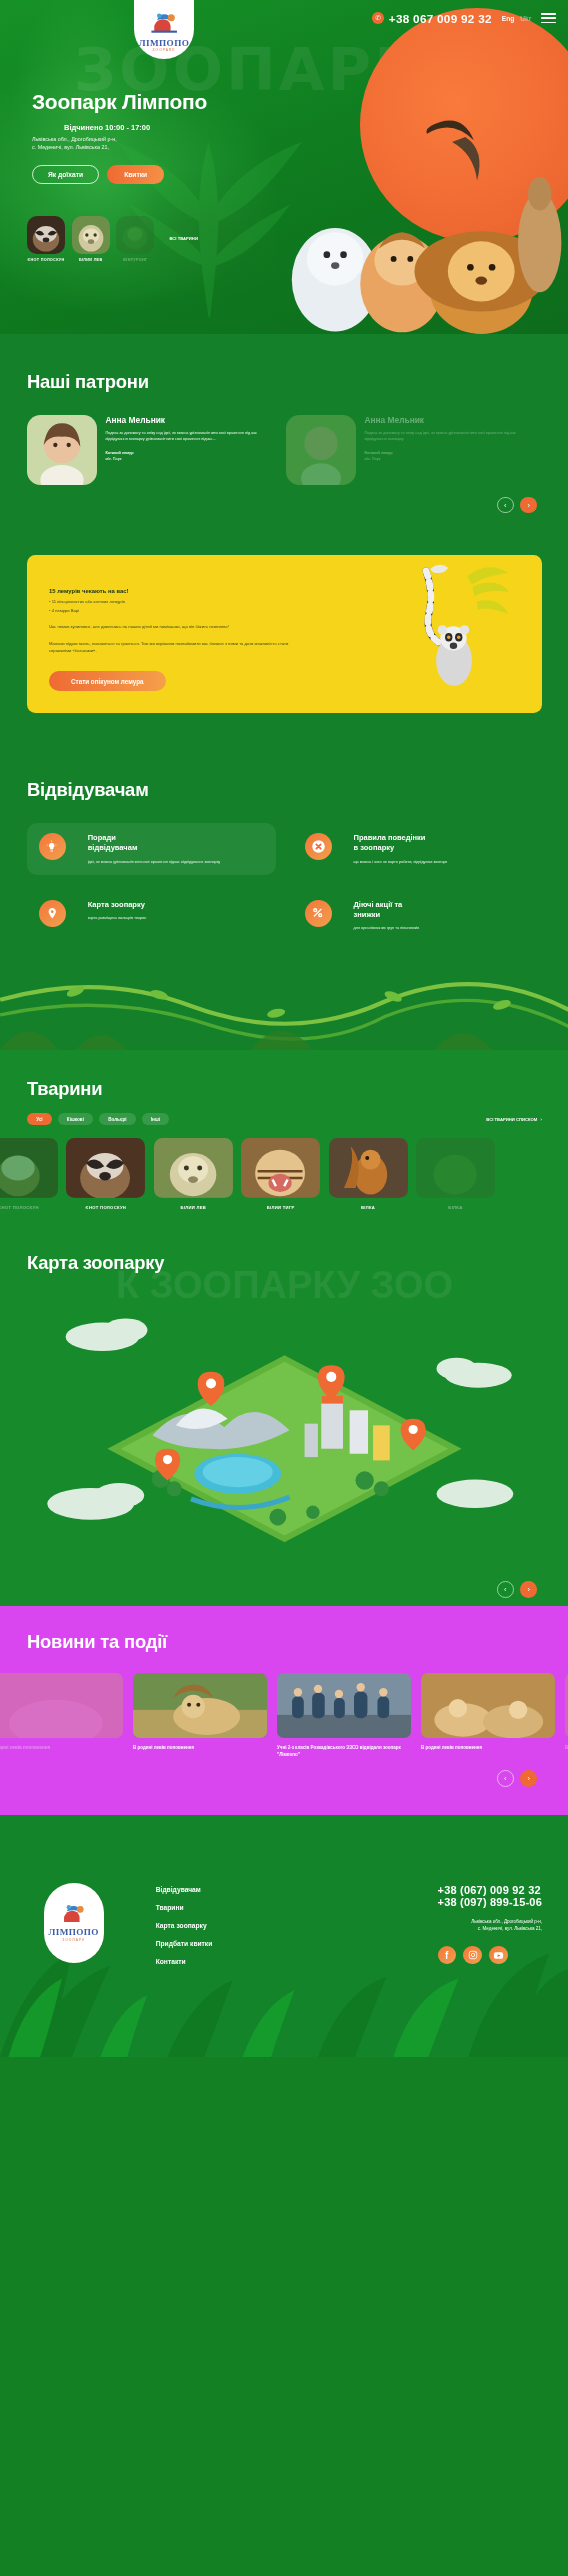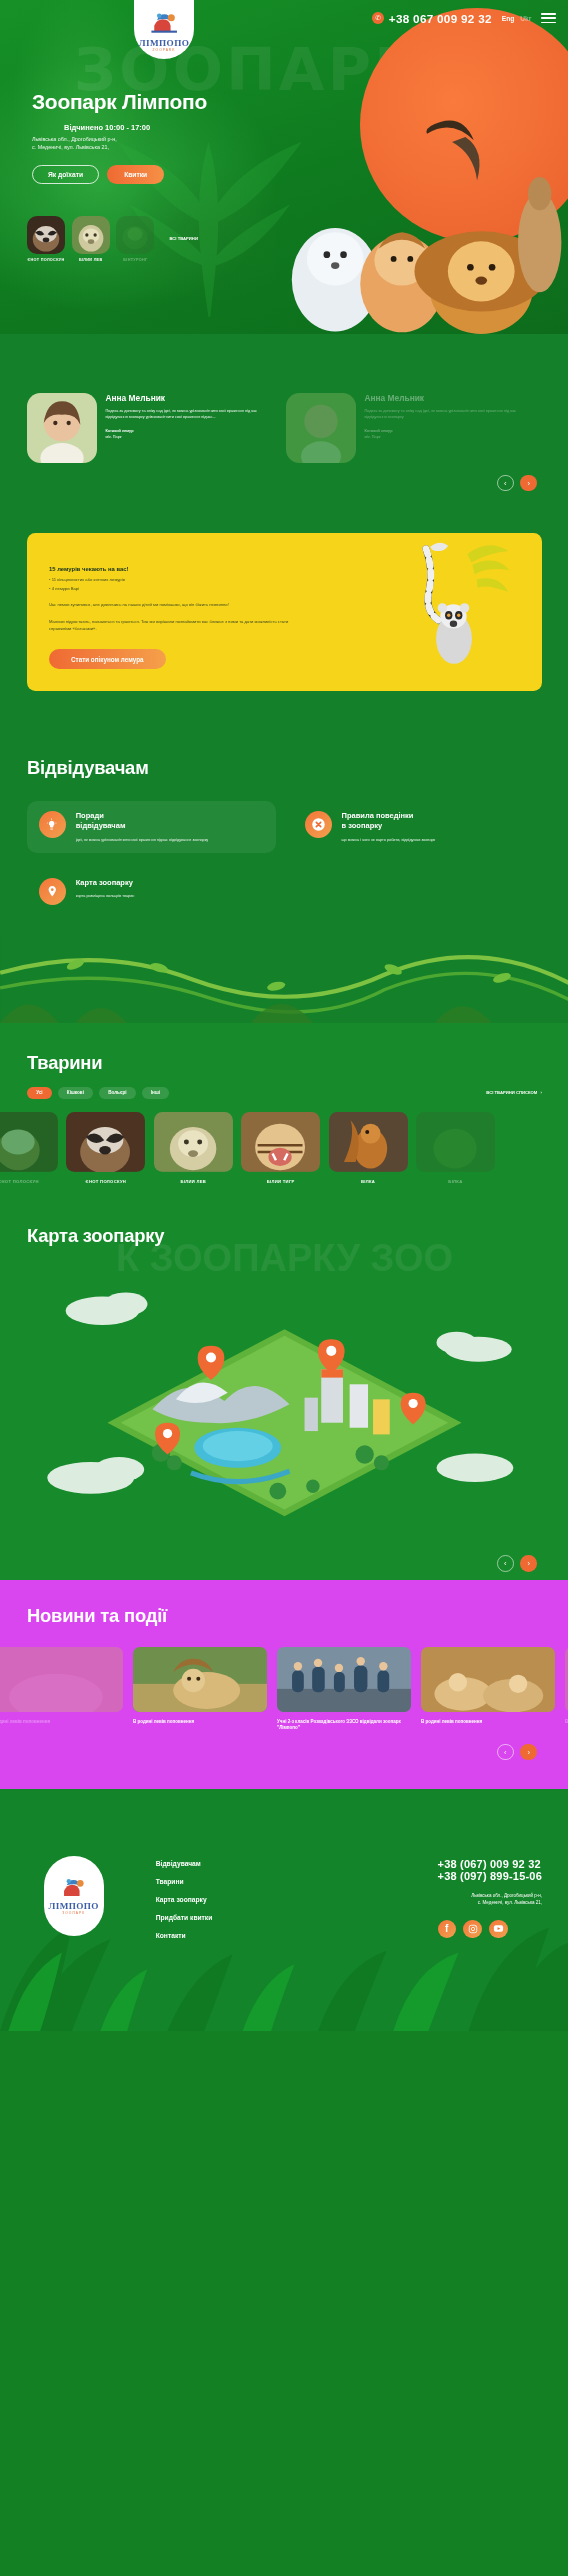--- a/index.html
+++ b/index.html
@@ -140,21 +140,21 @@
     margin-top: 16.7px; border: none; border-radius: 16.7px; cursor: pointer;
     padding: 6.7px 22px; font-size: 6.3px; font-weight: 800; color: #fff;
     background: linear-gradient(90deg, #ef6a33, #f5a04a);
     font-family: "Liberation Sans", sans-serif;
   }
   .lemur-img { position: absolute; right: 0; top: 0; width: 176px; height: 100%; }
 
   
   .visitors { padding: 33px 27px 16.7px; background: #14802a; }
   .vis-grid { display: grid; grid-template-columns: 1fr 1fr; gap: 15px 16.7px; margin-top: 22px; }
-  .vis-card { display: flex; gap: 10px; padding: 10px 11.7px; border-radius: 10px; }
+  .vis-card { display: flex; gap: 22px; padding: 10px 11.7px; border-radius: 10px; }
   .vis-card.hl { background: rgba(255,255,255,.07); }
   .vis-ic {
     width: 27px; height: 27px; border-radius: 50%; flex: 0 0 auto;
     background: linear-gradient(140deg, #f4763a, #f0a04e);
     display: flex; align-items: center; justify-content: center;
   }
   .vis-h { font-size: 7.5px; font-weight: 700; line-height: 1.35; }
   .vis-p { font-size: 3.8px; line-height: 1.6; margin-top: 5px; color: rgba(255,255,255,.9); }
 
   .vines { height: 92px; position: relative; overflow: hidden; background: #14802a; }
@@ -331,20 +331,21 @@
               <ellipse cx="23" cy="22" rx="9" ry="8" fill="#5a9644"></ellipse>
             </svg>
         </div>
         <div class="cap">БІНТУРОНГ</div>
       </div>
       <div class="all-animals">ВСІ ТВАРИНИ</div>
     </div>
   </div>
 
   <div class="section patrons">
+    <h2 class="sec-title">Наші патрони</h2>
 
     <div class="patron-row">
       <div class="patron-card">
         <div class="patron-photo">
           <svg viewBox="0 0 84 84">
               <rect width="84" height="84" fill="#cbd9a8"></rect>
               <circle cx="42" cy="36" r="22" fill="#e9c2a0"></circle>
               <path d="M20 36 q4 -26 22 -26 q20 0 22 28 q-6 -14 -22 -12 q-16 -2 -22 10Z" fill="#6b4a2f"></path>
               <ellipse cx="42" cy="78" rx="26" ry="18" fill="#f2efe4"></ellipse>
               <circle cx="34" cy="36" r="2.6" fill="#3b2a1c"></circle>
@@ -459,20 +460,34 @@
               <path d="M12 2c-3.9 0-7 3-7 6.8C5 14 12 22 12 22s7-8 7-13.2C19 5 15.9 2 12 2Z"></path>
               <circle cx="12" cy="9" r="2.6" fill="#f0873f"></circle>
             </svg>
         </div>
         <div>
           <div class="vis-h" style="white-space:pre-line">Карта зоопарку</div>
           <div class="vis-p">карта розміщень вольєрів тварин</div>
         </div>
       </div>
 
+      <div class="vis-card">
+        <div class="vis-ic">
+          <svg width="13.4" height="13.4" viewBox="0 0 24 24" stroke="#fff" stroke-width="2.4" fill="none" stroke-linecap="round">
+              <path d="M6 18 L18 6"></path>
+              <circle cx="7.5" cy="7.5" r="2.6"></circle>
+              <circle cx="16.5" cy="16.5" r="2.6"></circle>
+            </svg>
+        </div>
+        <div>
+          <div class="vis-h" style="white-space:pre-line">Діючі акції та
+знижки</div>
+          <div class="vis-p">для організованих груп та пільговиків</div>
+        </div>
+      </div>
 
     </div>
   </div>
 
   <div class="vines">
     <svg width="569" height="92" viewBox="0 0 680 110">
       <rect width="680" height="110" fill="#14802a"></rect>
       <path d="M0 50 q120 -34 230 8 q120 44 230 -6 q110 -46 220 10" stroke="#7ec242" stroke-width="5" fill="none"></path>
       <path d="M0 68 q130 -28 250 12 q120 38 210 -10 q110 -44 220 12" stroke="#4da832" stroke-width="4" fill="none"></path>
       <g fill="#6fbe3c">

